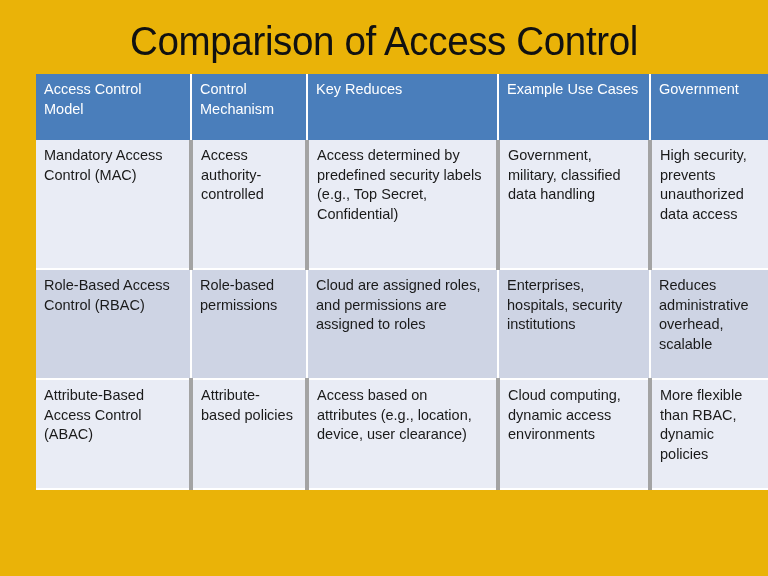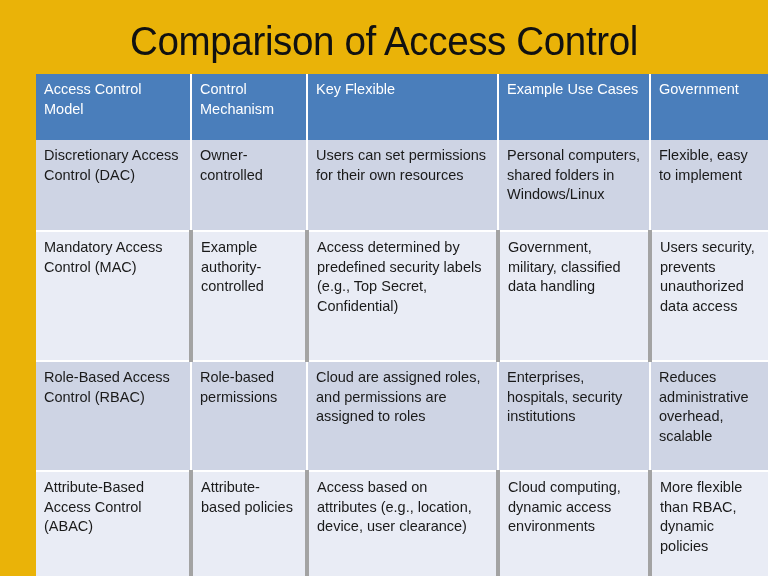--- a/index.html
+++ b/index.html
@@ -117,41 +117,34 @@
         <col class="c0">
           <col class="c1">
           <col class="c2">
           <col class="c3">
           <col class="c4">
       </colgroup>
       <thead>
         <tr class="header-row">
           <th>Access Control Model</th>
           <th>Control Mechanism</th>
-          <th>Key Flexible</th>
+          <th>Key Reduces</th>
           <th>Example Use Cases</th>
           <th>Government</th>
         </tr>
       </thead>
       <tbody>
 
-        <tr class="band-dark r0">
-          <td>Discretionary Access Control (DAC)</td>
-          <td>Owner-controlled</td>
-          <td>Users can set permissions for their own resources</td>
-          <td>Personal computers, shared folders in Windows/Linux</td>
-          <td>Flexible, easy to implement</td>
-        </tr>
 
         <tr class="band-light r1">
           <td>Mandatory Access Control (MAC)</td>
-          <td>Example authority-controlled</td>
+          <td>Access authority-controlled</td>
           <td>Access determined by predefined security labels (e.g., Top Secret, Confidential)</td>
           <td>Government, military, classified data handling</td>
-          <td>Users security, prevents unauthorized data access</td>
+          <td>High security, prevents unauthorized data access</td>
         </tr>
 
         <tr class="band-dark r2">
           <td>Role-Based Access Control (RBAC)</td>
           <td>Role-based permissions</td>
           <td>Cloud are assigned roles, and permissions are assigned to roles</td>
           <td>Enterprises, hospitals, security institutions</td>
           <td>Reduces administrative overhead, scalable</td>
         </tr>
 

